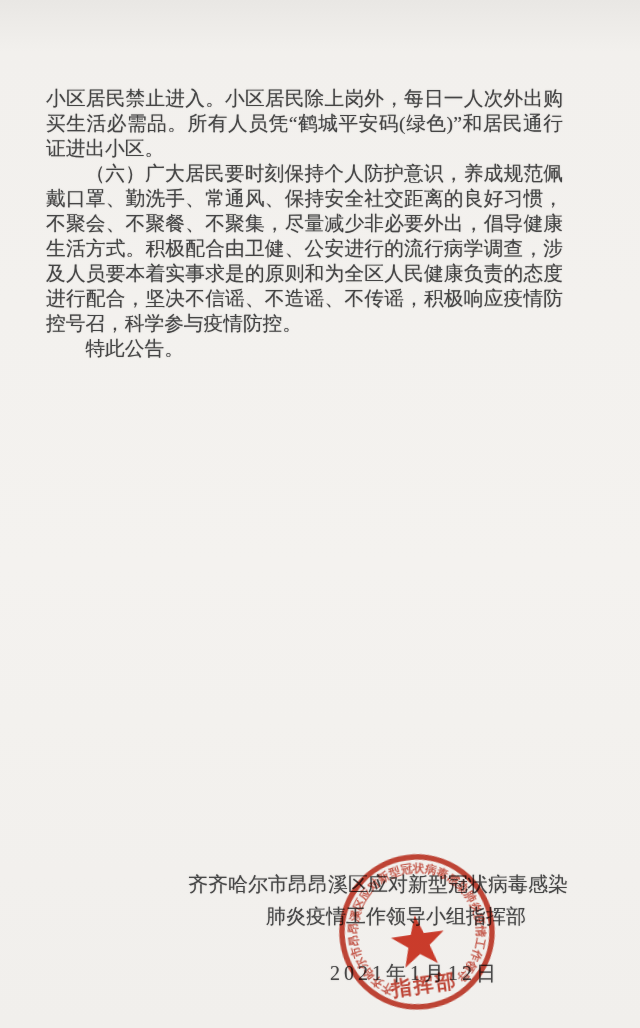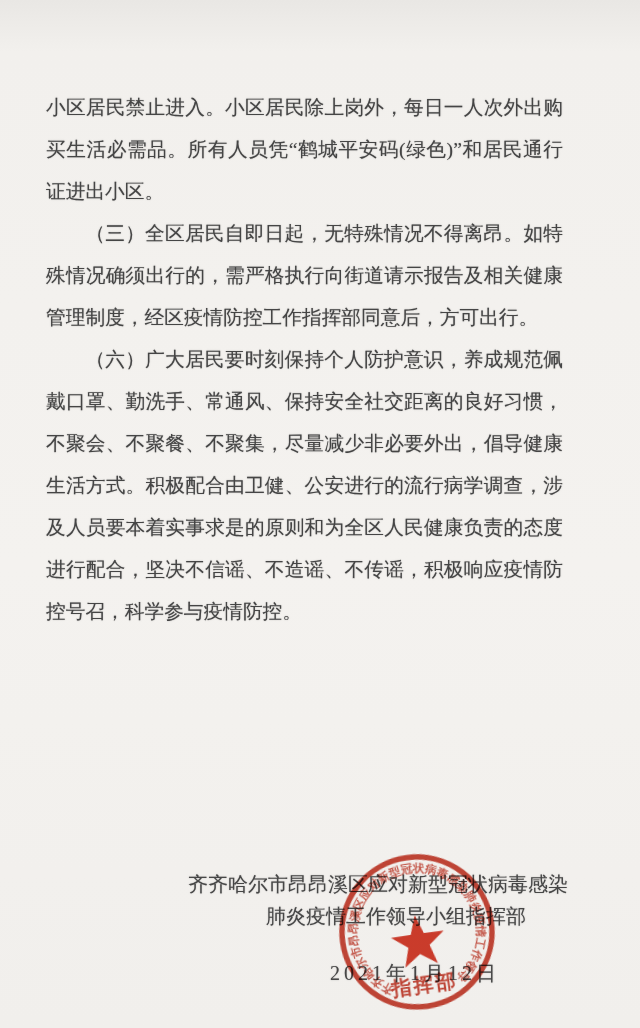--- a/index.html
+++ b/index.html
@@ -5,21 +5,21 @@
   html,body{margin:0;padding:0;}
   body{
     width:640px;height:1028px;overflow:hidden;
     font-family:"Liberation Serif","DejaVu Serif",serif;
     background:linear-gradient(180deg,#e9e7e4 0%,#f2f0ed 5%,#f4f2ef 55%,#f1efec 100%);
     position:relative;
   }
   .page{position:absolute;inset:0;}
   .body-text{
     position:absolute;left:46px;top:86px;width:517px;
-    font-size:19.7px;line-height:42px;color:#454545;
+    font-size:19.7px;line-height:25px;color:#454545;
     text-align:justify;
     text-shadow:0 0 1.2px rgba(80,80,80,.55);
     filter:blur(.2px);
   }
   .body-text p{margin:0;text-indent:2em;}
   .body-text p.continuation{text-indent:0;}
   .signature{
     position:absolute;left:180px;top:868px;width:396px;
     font-size:20px;line-height:32px;color:#474747;
     text-align:center;text-shadow:0 0 1.2px rgba(80,80,80,.5);
@@ -48,22 +48,22 @@
     font-size:20px;font-weight:bold;fill:#c43a2a;letter-spacing:2px;
   }
 </style>
 </head>
 <body>
 
 <div class="page">
 
   <div class="body-text">
     <p class="continuation">小区居民禁止进入。小区居民除上岗外，每日一人次外出购买生活必需品。所有人员凭“鹤城平安码(绿色)”和居民通行证进出小区。</p>
-    <p>（三）全区居民自即日起，无特殊情况不得离昂。如特殊情况确须出行的，需严格执行向街道请示报告及相关健康管理制度，经区疫情防控工作指挥部同意后，方可出行。</p>
     <p>（六）广大居民要时刻保持个人防护意识，养成规范佩戴口罩、勤洗手、常通风、保持安全社交距离的良好习惯，不聚会、不聚餐、不聚集，尽量减少非必要外出，倡导健康生活方式。积极配合由卫健、公安进行的流行病学调查，涉及人员要本着实事求是的原则和为全区人民健康负责的态度进行配合，坚决不信谣、不造谣、不传谣，积极响应疫情防控号召，科学参与疫情防控。</p>
+    <p>特此公告。</p>
   </div>
 
   <div class="signature">
     <div class="sig-line1">齐齐哈尔市昂昂溪区应对新型冠状病毒感染</div>
     <div class="sig-line2">肺炎疫情工作领导小组指挥部</div>
   </div>
 
   <div class="date-line">2021年1月12日</div>
 
   <div class="seal">

